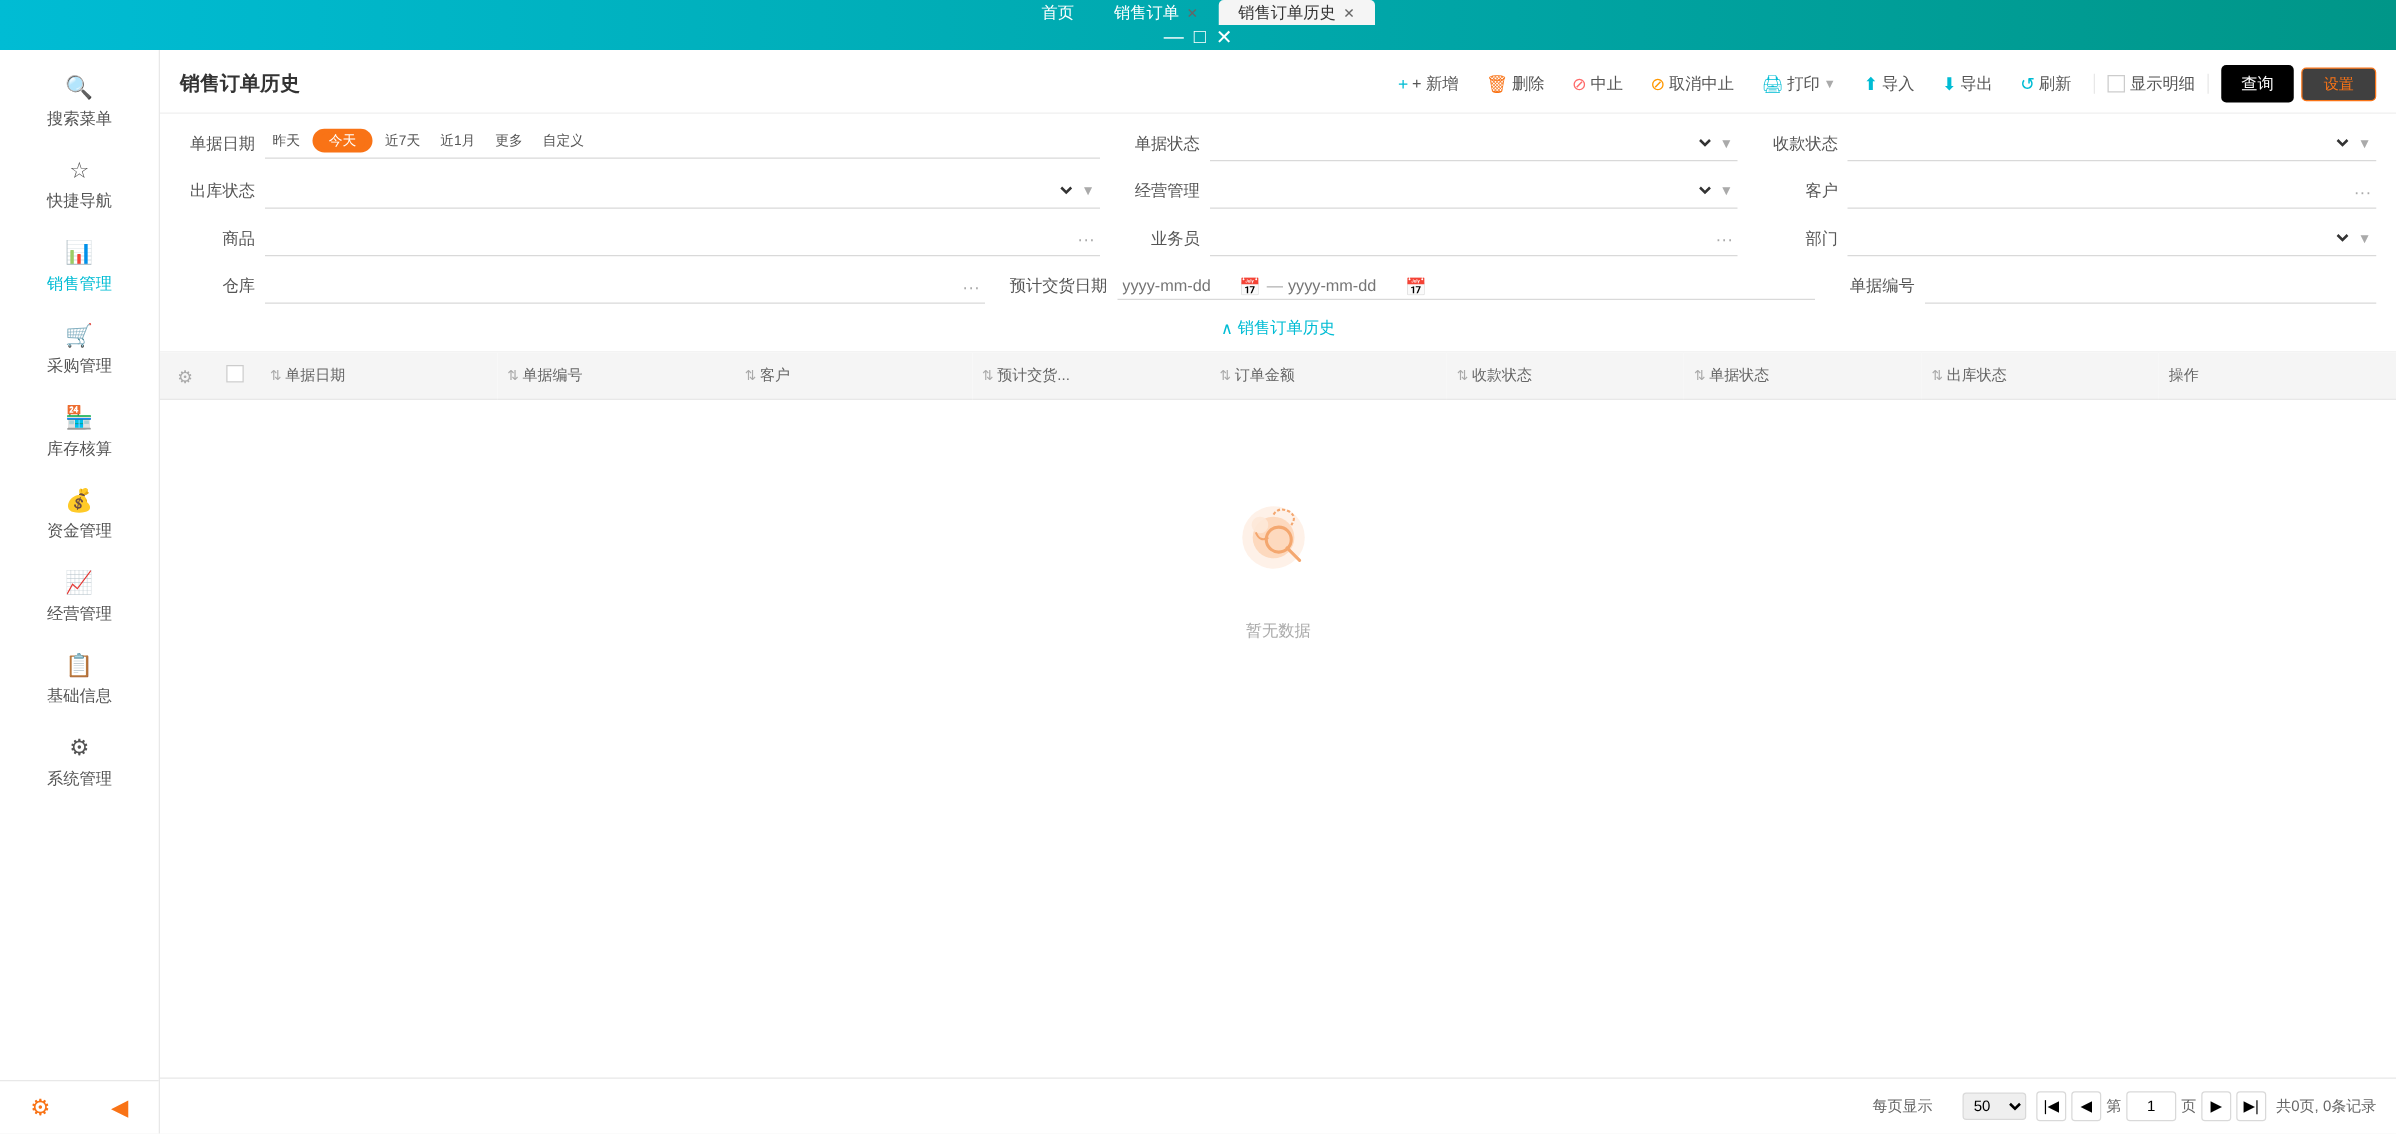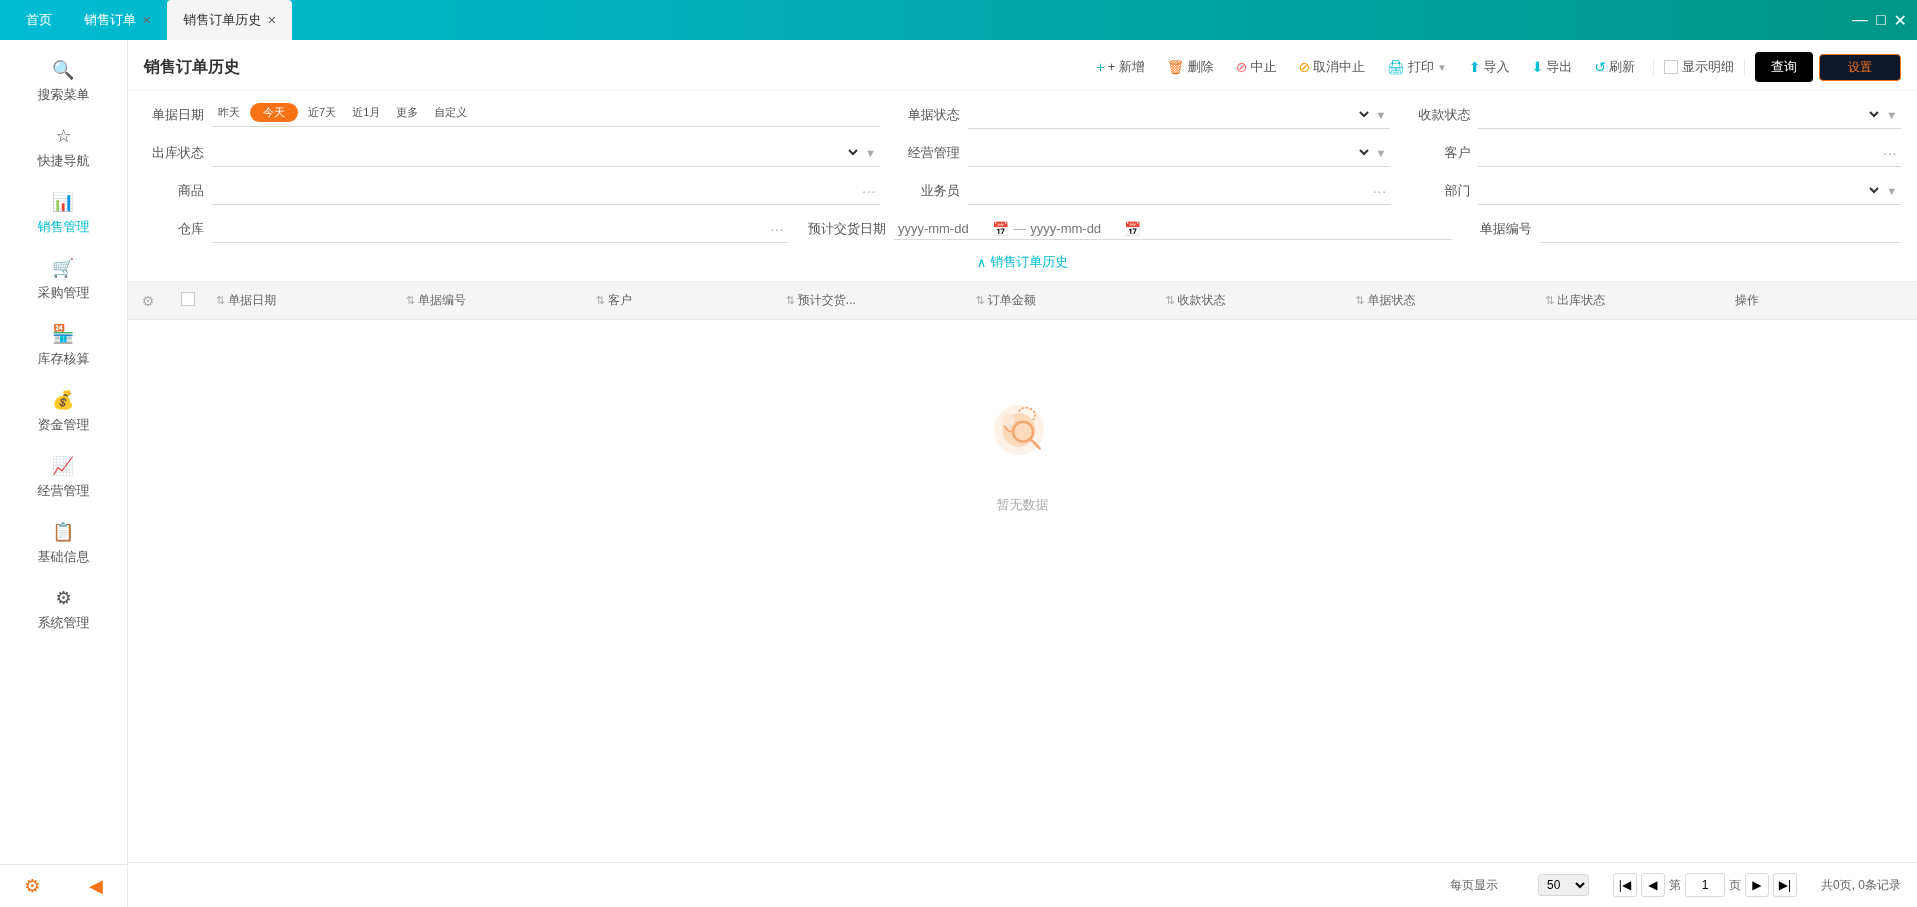--- a/index.html
+++ b/index.html
@@ -6,20 +6,21 @@
     body { display: flex; flex-direction: column; height: 907px; width: 1917px; overflow: hidden; background: #f5f5f5; }
 
     
     .topbar {
       height: 40px;
       background: linear-gradient(to right, #00bcd4, #009688);
       display: flex;
       align-items: center;
       padding: 0 10px;
       flex-shrink: 0;
+      flex-direction: column;
     }
     .topbar-tabs {
       display: flex;
       align-items: center;
       flex: 1;
       height: 100%;
     }
     .tab-item {
       height: 100%;
       display: flex;
@@ -140,24 +141,24 @@
     .btn-search {
       background: #000000;
       color: #fff;
       border: none;
       padding: 6px 16px;
       border-radius: 4px;
       cursor: pointer;
       font-size: 13px;
     }
     .btn-settings {
-      background: #0f172a;
+      background: #404040;
       color: #f97316;
       border: 1px solid #f97316;
-      padding: 4px 28px;
+      padding: 4px 17px;
       border-radius: 4px;
       cursor: pointer;
       font-size: 12px;
       text-align: right;
     }
     .show-columns-label {
       font-size: 12px;
       color: #555;
       display: flex;
       align-items: center;
@@ -313,21 +314,21 @@
       color: #aaa;
     }
 
     
     .table-footer {
       display: flex;
       align-items: center;
       justify-content: flex-end;
       padding: 10px 16px;
       border-top: 1px solid #e8e8e8;
-      gap: 24px;
+      gap: 8px;
       flex-shrink: 0;
       background: #fff;
     }
     .footer-text {
       font-size: 12px;
       color: #666;
     }
     .page-size-select {
       border: 1px solid #d9d9d9;
       padding: 2px 4px;

